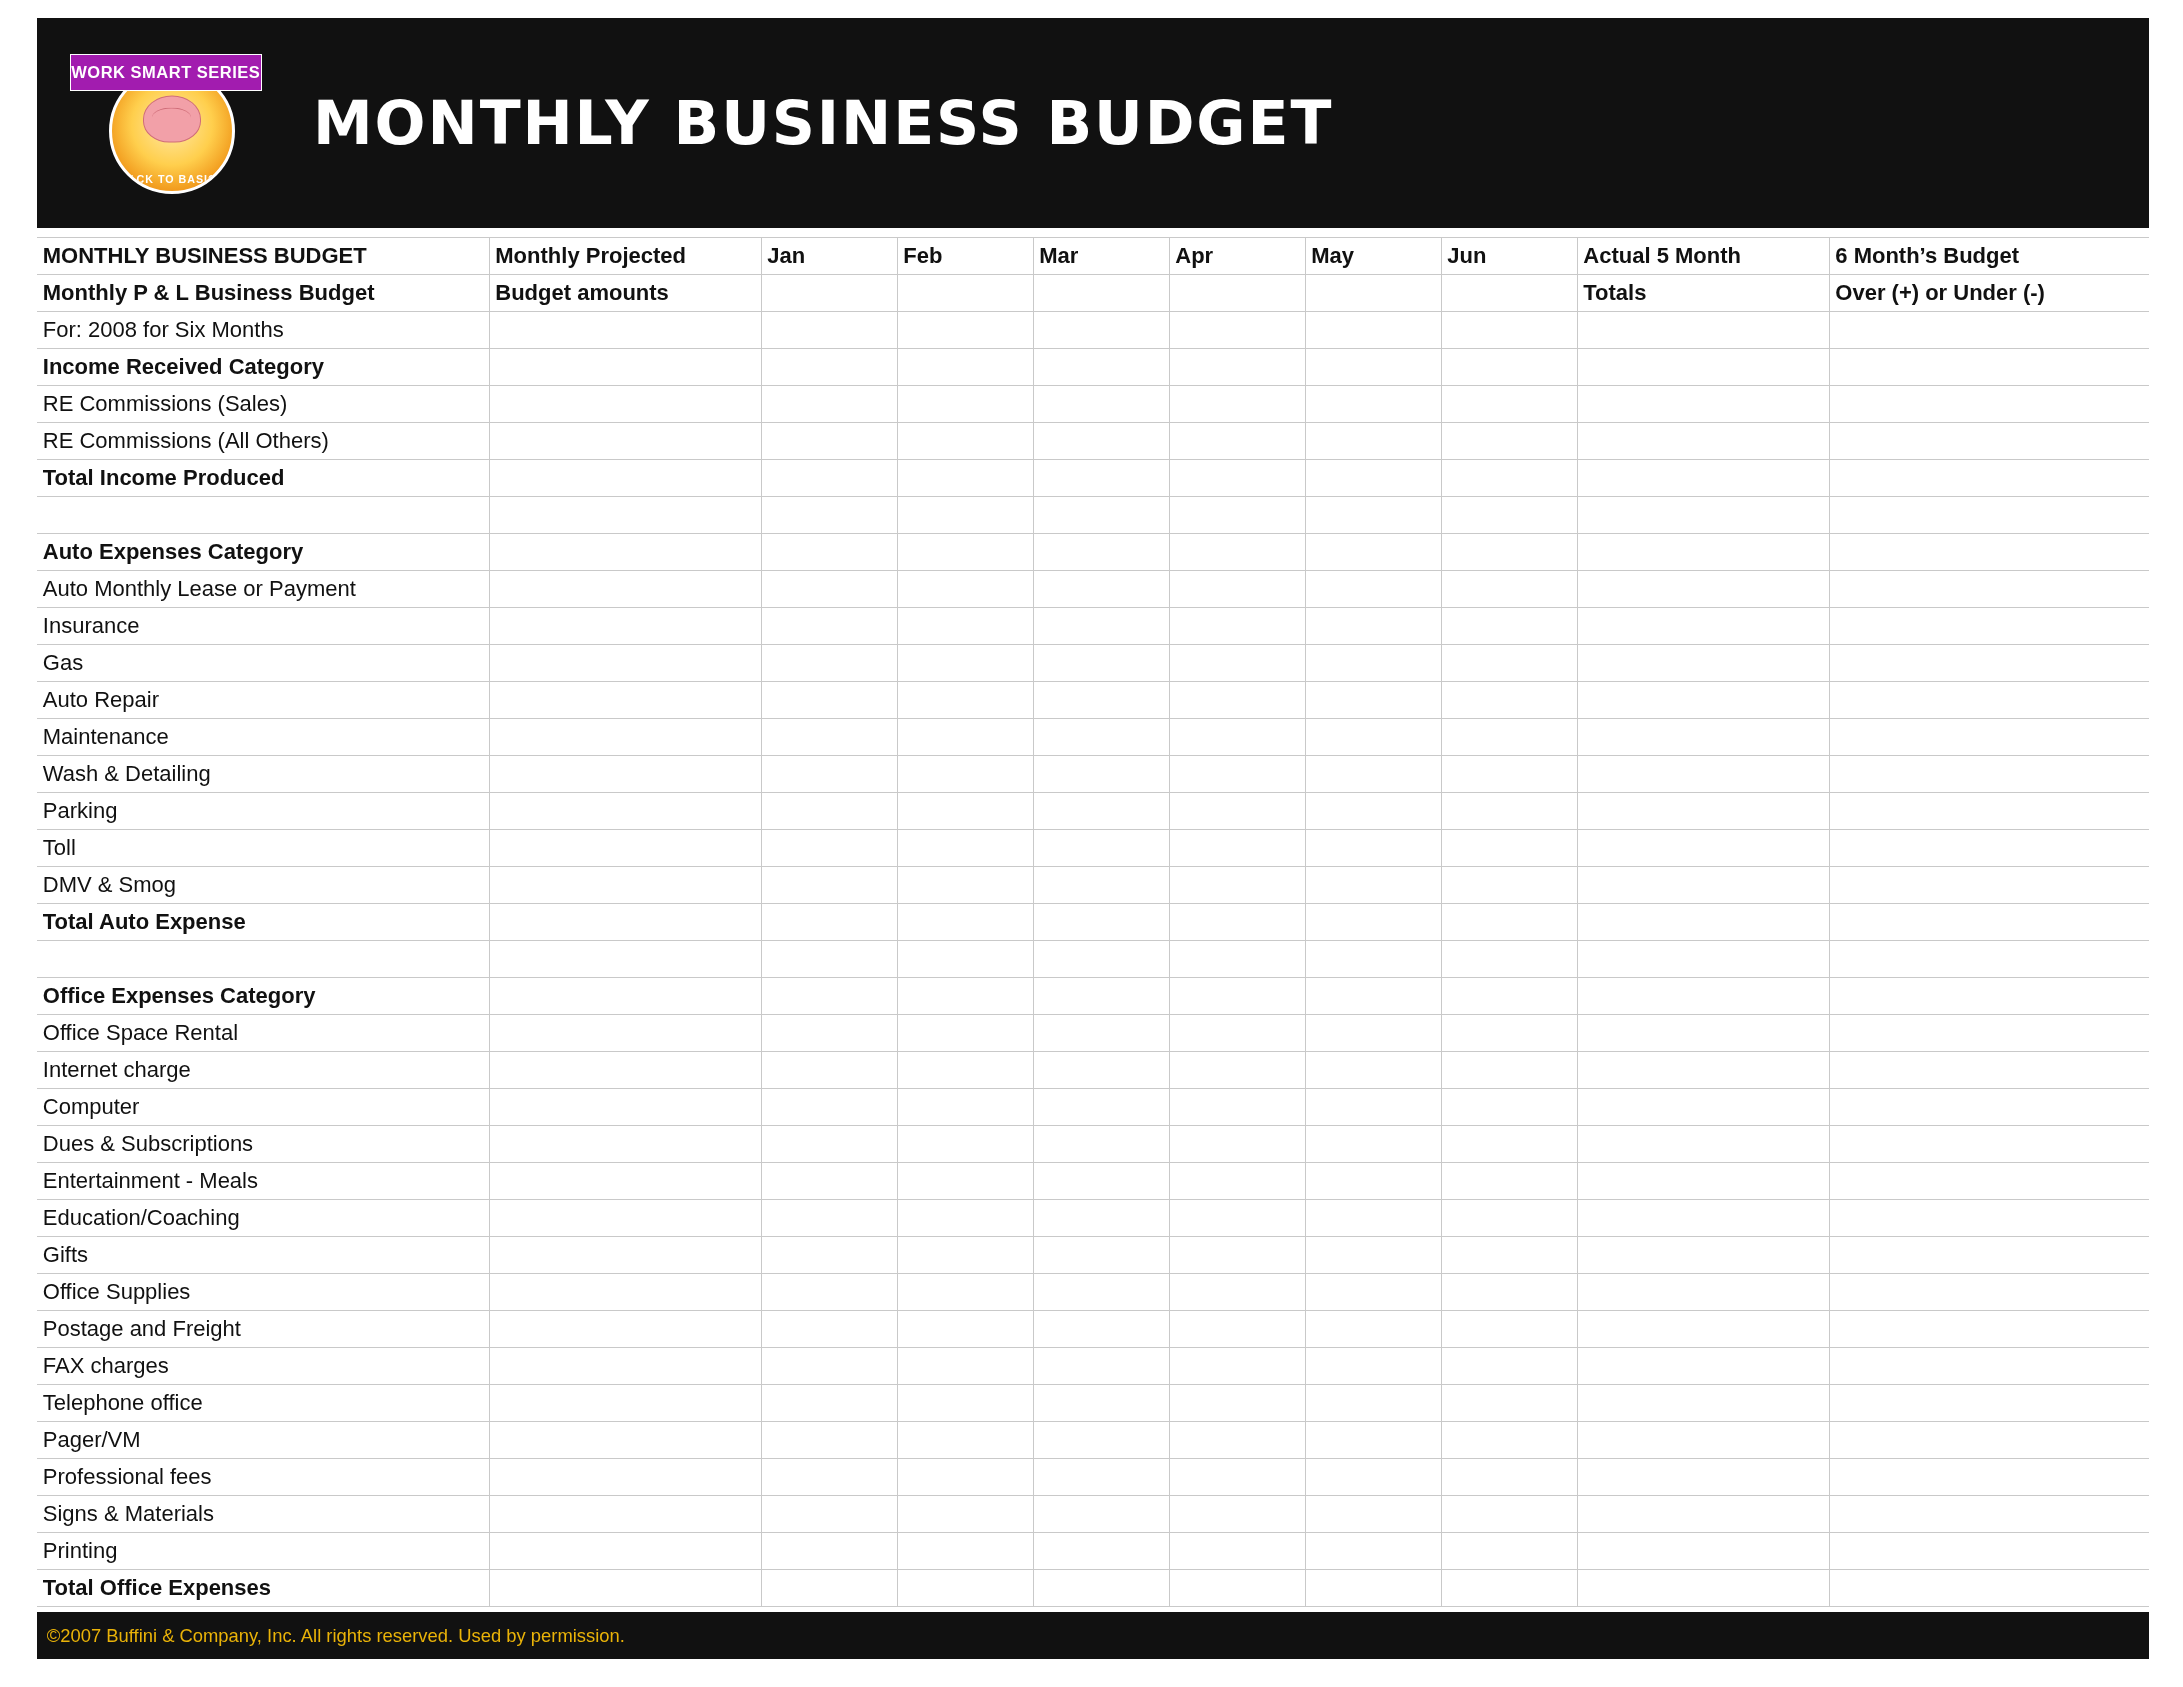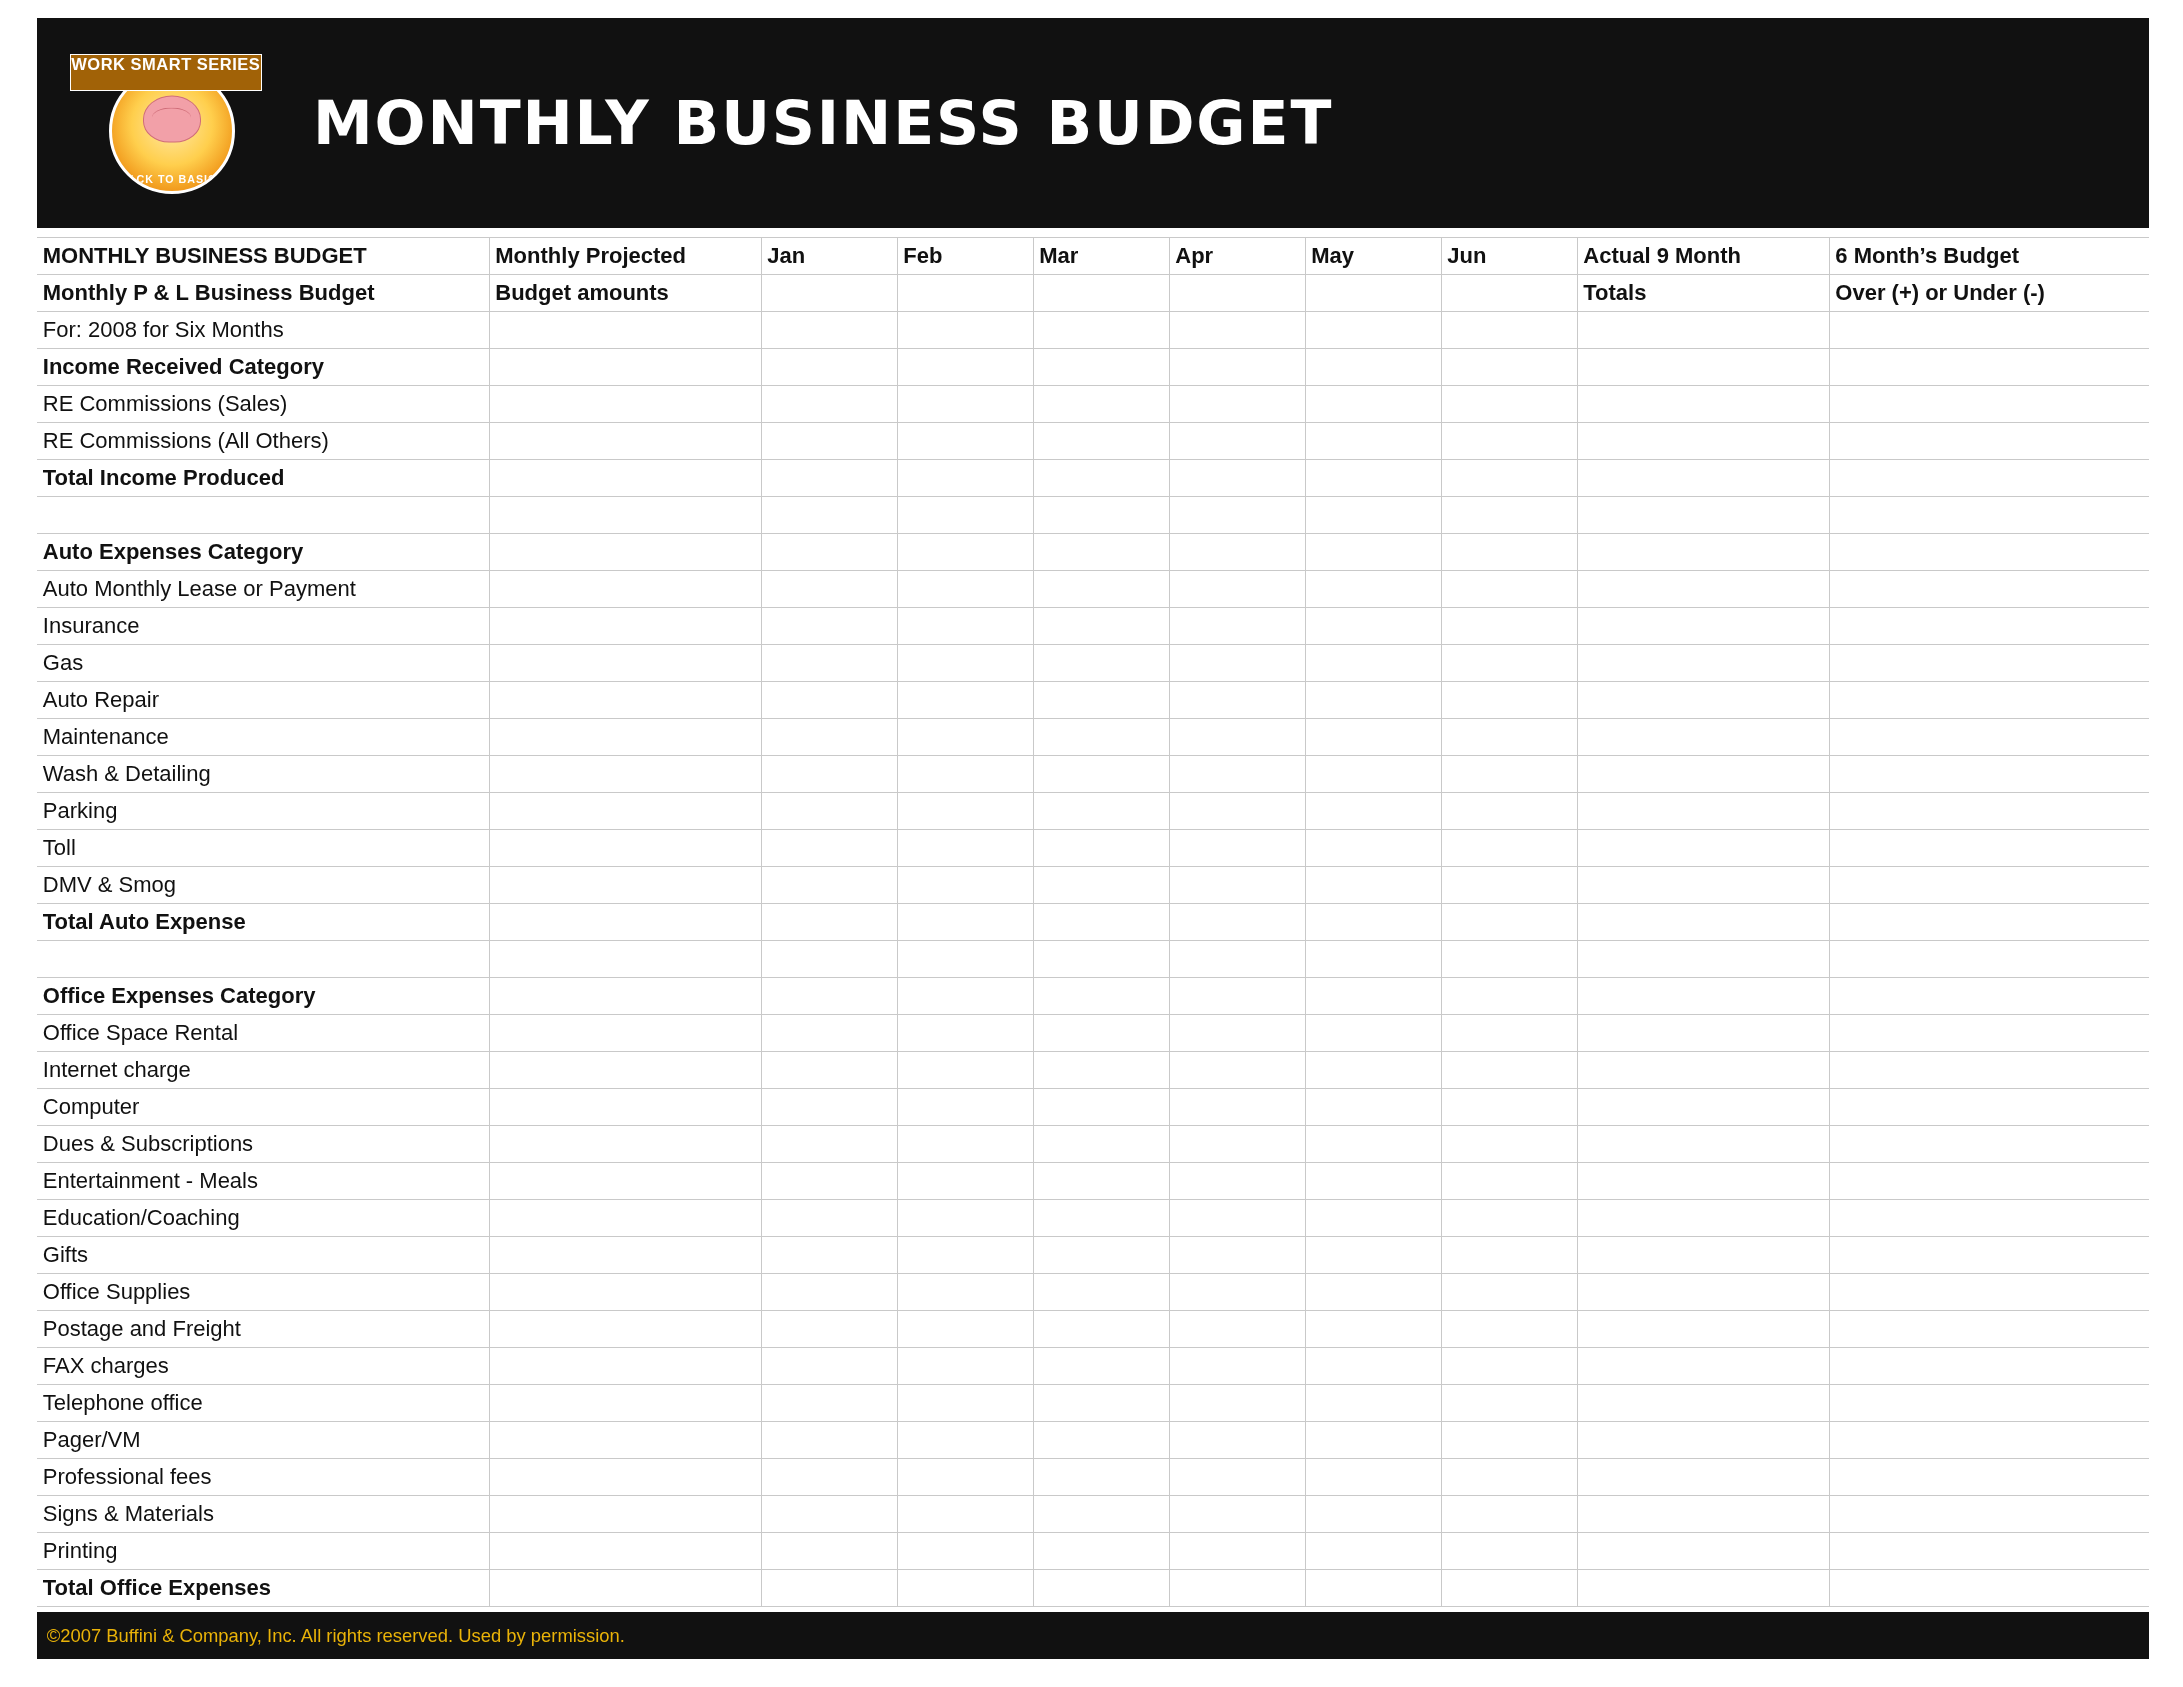--- a/index.html
+++ b/index.html
@@ -40,24 +40,24 @@
     height: 184px;
     margin-left: 25px;
     flex: 0 0 auto;
   }
   .logo-ribbon {
     position: absolute;
     left: 7.8px;
     top: 23px;
     width: 190px;
     height: 35px;
-    background: #a16207;
+    background: #a21caf;
     border: 1.9px solid #ffffff;
     display: flex;
-    align-items: flex-start;
+    align-items: center;
     justify-content: center;
     z-index: 3;
   }
   .logo-ribbon span {
     color: #ffffff;
     font-size: 16.5px;
     font-weight: bold;
     letter-spacing: 0.5px;
     white-space: nowrap;
   }
@@ -208,21 +208,21 @@
 
         <tr class="row-head">
           <td class="label-cell">MONTHLY BUSINESS BUDGET</td>
           <td>Monthly Projected</td>
           <td>Jan</td>
           <td>Feb</td>
           <td>Mar</td>
           <td>Apr</td>
           <td>May</td>
           <td>Jun</td>
-          <td>Actual 9 Month</td>
+          <td>Actual 5 Month</td>
           <td>6 Month’s Budget</td>
         </tr>
 
         <tr class="row-head">
           <td class="label-cell">Monthly P &amp; L Business Budget</td>
           <td>Budget amounts</td>
           <td></td>
           <td></td>
           <td></td>
           <td></td>

